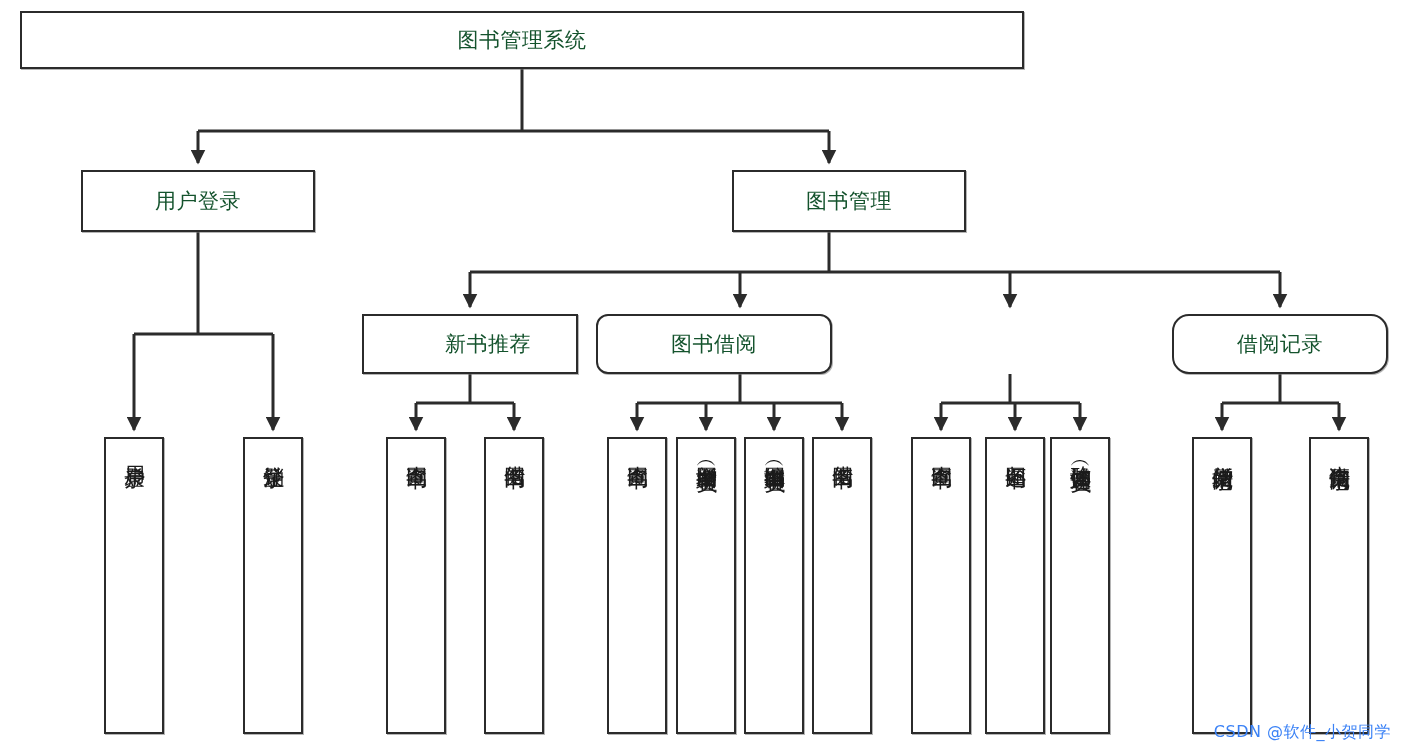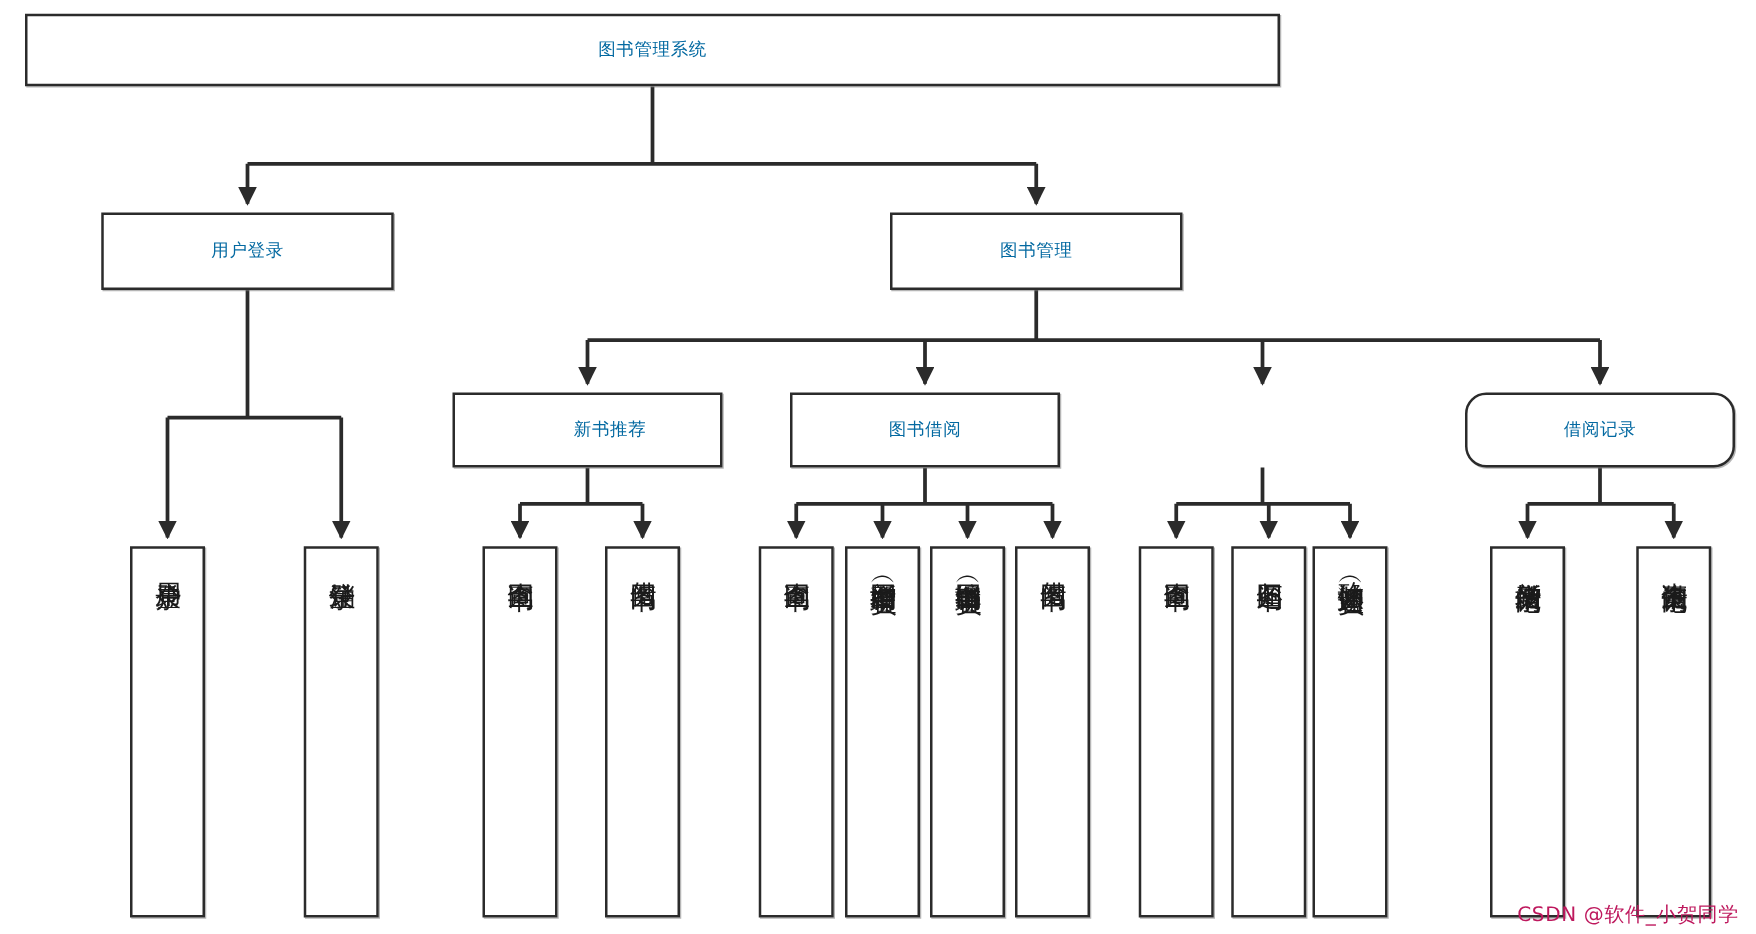--- a/index.html
+++ b/index.html
@@ -38,42 +38,42 @@
     align-items: center;
     justify-content: center;
   }
   .node-box.vert {
     display: flex;
     align-items: flex-start;
     justify-content: center;
     padding-top: 10px;
   }
   .node-label-h {
-    font-size: 14px;
-    color: #0369a1;
+    font-size: 21px;
+    color: #14532d;
     letter-spacing: 0.5px;
     line-height: 1;
     white-space: nowrap;
   }
   .node-label-v {
     font-size: 21px;
     color: #1b1b1b;
     line-height: 1.12;
     writing-mode: vertical-rl;
     text-orientation: upright;
     -webkit-writing-mode: vertical-rl;
     white-space: nowrap;
     letter-spacing: 1px;
   }
   #watermark {
     position: absolute;
     right: 14px;
     bottom: 4px;
     font-size: 16px;
-    color: #be185d;
+    color: #3b82f6;
     white-space: nowrap;
     letter-spacing: 0.5px;
   }
 </style>
 </head>
 <body>
 
 <div id="diagram-root">
 
   <svg id="tree-svg" viewBox="0 0 1405 747" xmlns="http://www.w3.org/2000/svg">
@@ -126,28 +126,28 @@
     </g>
   </svg>
 
   <div class="node-box horiz" id="node-root" style="left: 20px; top: 11px; width: 1004px; height: 58px;">
     <span class="node-label-h">图书管理系统</span>
   </div>
 
   <div class="node-box horiz" id="node-l1-0" style="left: 81px; top: 170px; width: 234px; height: 62px;">
     <span class="node-label-h">用户登录</span>
   </div>
-  <div class="node-box horiz" id="node-l1-1" style="left: 712px; top: 170px; width: 234px; height: 62px;">
+  <div class="node-box horiz" id="node-l1-1" style="left: 732px; top: 170px; width: 234px; height: 62px;">
     <span class="node-label-h">图书管理</span>
   </div>
 
   <div class="node-box horiz" id="node-l2-0" style="left: 362px; top: 314px; width: 216px; height: 60px; padding-left: 36px;">
     <span class="node-label-h">新书推荐</span>
   </div>
-  <div class="node-box horiz" id="node-l2-1" style="left: 632px; top: 314px; width: 216px; height: 60px;">
+  <div class="node-box horiz" id="node-l2-1" style="left: 596px; top: 314px; width: 236px; height: 60px; border-radius: 12px;">
     <span class="node-label-h">图书借阅</span>
   </div>
   <div class="node-box horiz" id="node-l2-3" style="left: 1172px; top: 314px; width: 216px; height: 60px; border-radius: 17px;">
     <span class="node-label-h">借阅记录</span>
   </div>
 
   <div class="node-box vert" id="node-leaf-0" style="left: 104px; top: 437px; width: 60px; height: 297px;">
     <span class="node-label-v">用户登录</span>
   </div>
   <div class="node-box vert" id="node-leaf-1" style="left: 243px; top: 437px; width: 60px; height: 297px;">

